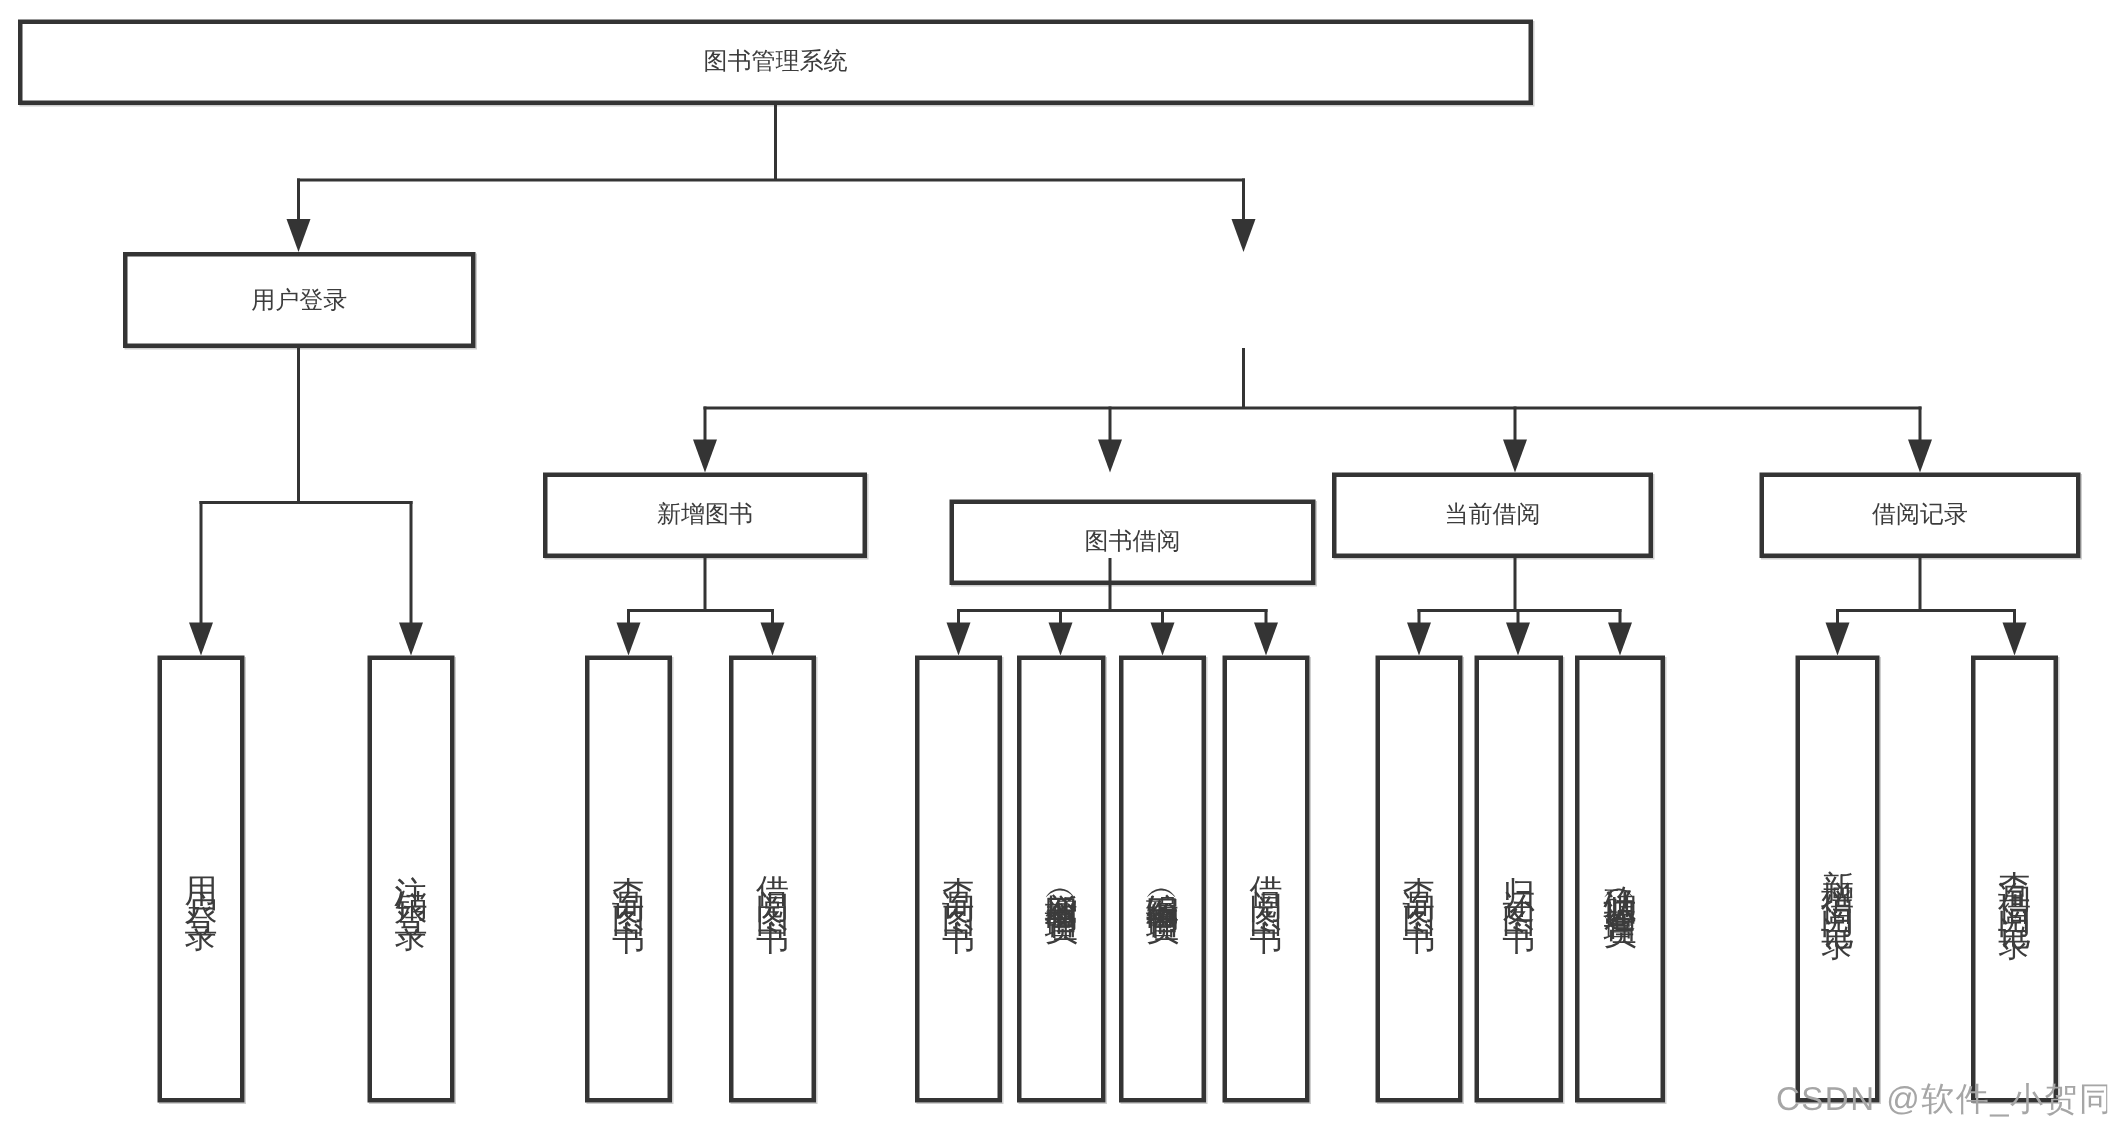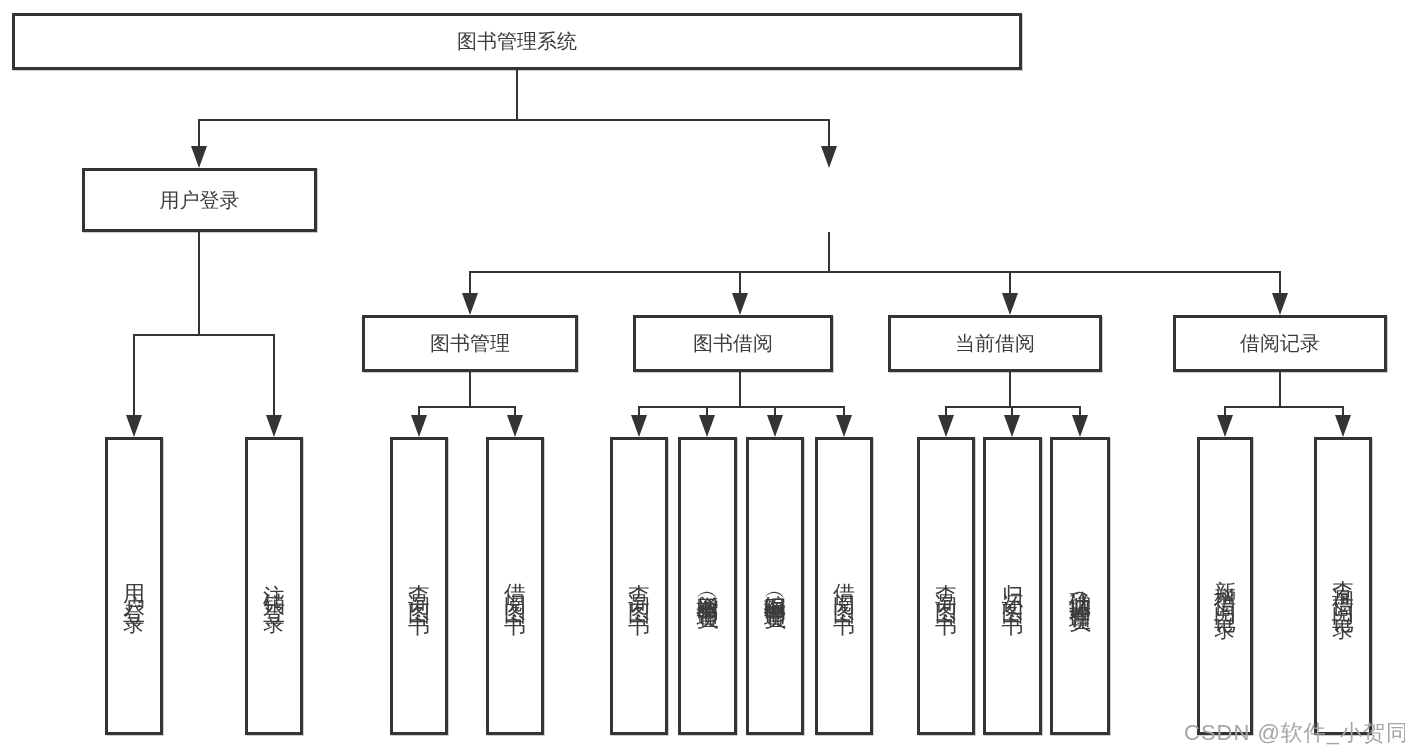--- a/index.html
+++ b/index.html
@@ -6,21 +6,21 @@
   #stage{
     position:relative;width:1405px;height:747px;background:#ffffff;overflow:hidden;
     font-family:"Liberation Sans","DejaVu Sans",sans-serif;
   }
   .box{
     position:absolute;box-sizing:border-box;background:#ffffff;
     border:3px solid #343434;box-shadow:1px 1px 0 rgba(60,60,60,.25);
     display:flex;align-items:center;justify-content:center;
     color:#3c3c3c;
   }
-  .box.h{font-size:20px;}
+  .box.h{font-size:16px;}
   .box.v{
     writing-mode:vertical-rl;text-orientation:mixed;
     font-size:22px;
   }
   .hline,.vline{position:absolute;background:#343434;}
   .arrow{
     position:absolute;width:0;height:0;
     border-left:8px solid transparent;border-right:8px solid transparent;
     border-top:22px solid #343434;
   }
@@ -61,23 +61,23 @@
   <div class="vline" style="left:469px;top:271px;width:2px;height:24px"></div>
   <div class="vline" style="left:739px;top:271px;width:2px;height:24px"></div>
   <div class="vline" style="left:1009px;top:271px;width:2px;height:24px"></div>
   <div class="vline" style="left:1279px;top:271px;width:2px;height:24px"></div>
   <div class="arrow" style="left:462px;top:293px"></div>
   <div class="arrow" style="left:732px;top:293px"></div>
   <div class="arrow" style="left:1002px;top:293px"></div>
   <div class="arrow" style="left:1272px;top:293px"></div>
 
   <div class="box h" style="left:362px;top:315px;width:216px;height:57px">
-    <span>图书管理</span>
+    <span>新增图书</span>
   </div>
-  <div class="box h" style="left:633px;top:315px;width:200px;height:57px">
+  <div class="box h" style="left:633px;top:333px;width:244px;height:57px">
     <span>图书借阅</span>
   </div>
   <div class="box h" style="left:888px;top:315px;width:214px;height:57px">
     <span>当前借阅</span>
   </div>
   <div class="box h" style="left:1173px;top:315px;width:214px;height:57px">
     <span>借阅记录</span>
   </div>
 
   <div class="vline" style="left:469px;top:372px;width:2px;height:36px"></div>

